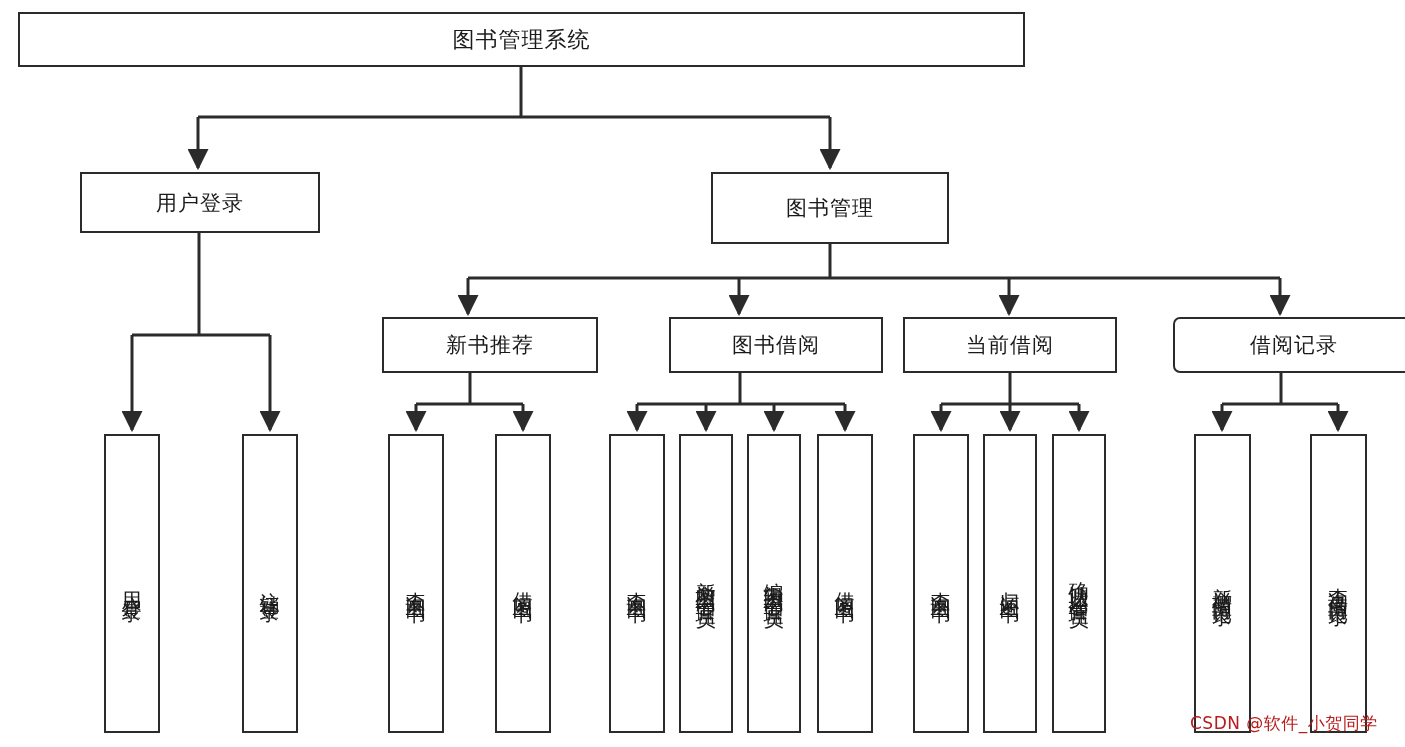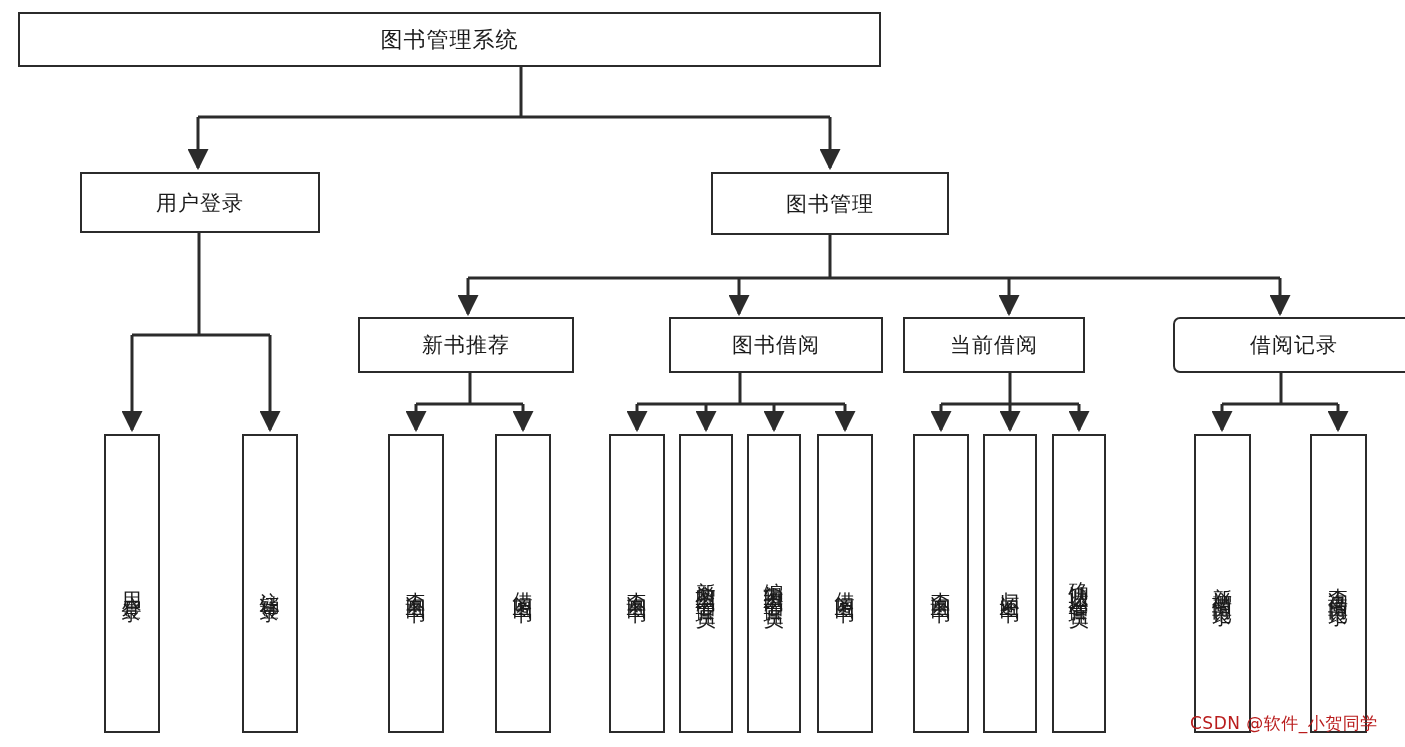--- a/index.html
+++ b/index.html
@@ -120,38 +120,38 @@
       <path d="M 1010 404 L 1010 430" marker-end="url(#arrow)"></path>
       <path d="M 1079 404 L 1079 430" marker-end="url(#arrow)"></path>
 
       <path d="M 1281 373 L 1281 404"></path>
       <path d="M 1222 404 L 1338 404"></path>
       <path d="M 1222 404 L 1222 430" marker-end="url(#arrow)"></path>
       <path d="M 1338 404 L 1338 430" marker-end="url(#arrow)"></path>
     </g>
   </svg>
 
-  <div class="node h root" style="left:18px; top:12px; width:863px; height:55px;">
+  <div class="node h root" style="left:18px; top:12px; width:1007px; height:55px;">
     <span class="htext">图书管理系统</span>
   </div>
 
   <div class="node h" style="left:80px; top:172px; width:240px; height:61px;">
     <span class="htext">用户登录</span>
   </div>
-  <div class="node h" style="left:711px; top:172px; width:238px; height:63px;">
+  <div class="node h" style="left:711px; top:172px; width:238px; height:72px;">
     <span class="htext">图书管理</span>
   </div>
 
-  <div class="node h" style="left:358px; top:317px; width:216px; height:56px;">
+  <div class="node h" style="left:382px; top:317px; width:216px; height:56px;">
     <span class="htext">新书推荐</span>
   </div>
   <div class="node h" style="left:633px; top:317px; width:214px; height:56px;margin-left:36px;">
     <span class="htext">图书借阅</span>
   </div>
-  <div class="node h" style="left:903px; top:317px; width:182px; height:56px;">
+  <div class="node h" style="left:903px; top:317px; width:214px; height:56px;">
     <span class="htext">当前借阅</span>
   </div>
   <div class="node h" style="left:1173px; top:317px; width:242px; height:56px;border-radius:7px;">
     <span class="htext">借阅记录</span>
   </div>
 
   <div class="node v" style="left:104px; top:434px; width:56px; height:299px;">
     <span class="vtext" style="font-size: 20px; letter-spacing: 4px;">用户登录</span>
   </div>
   <div class="node v" style="left:242px; top:434px; width:56px; height:299px;">

